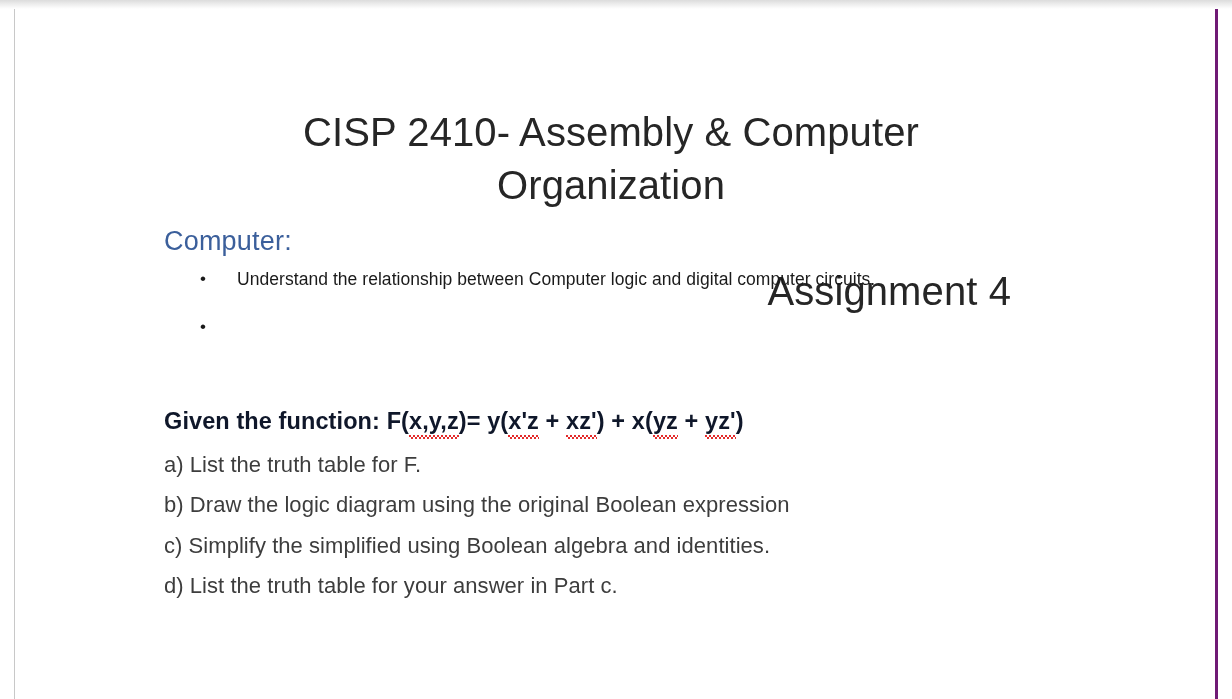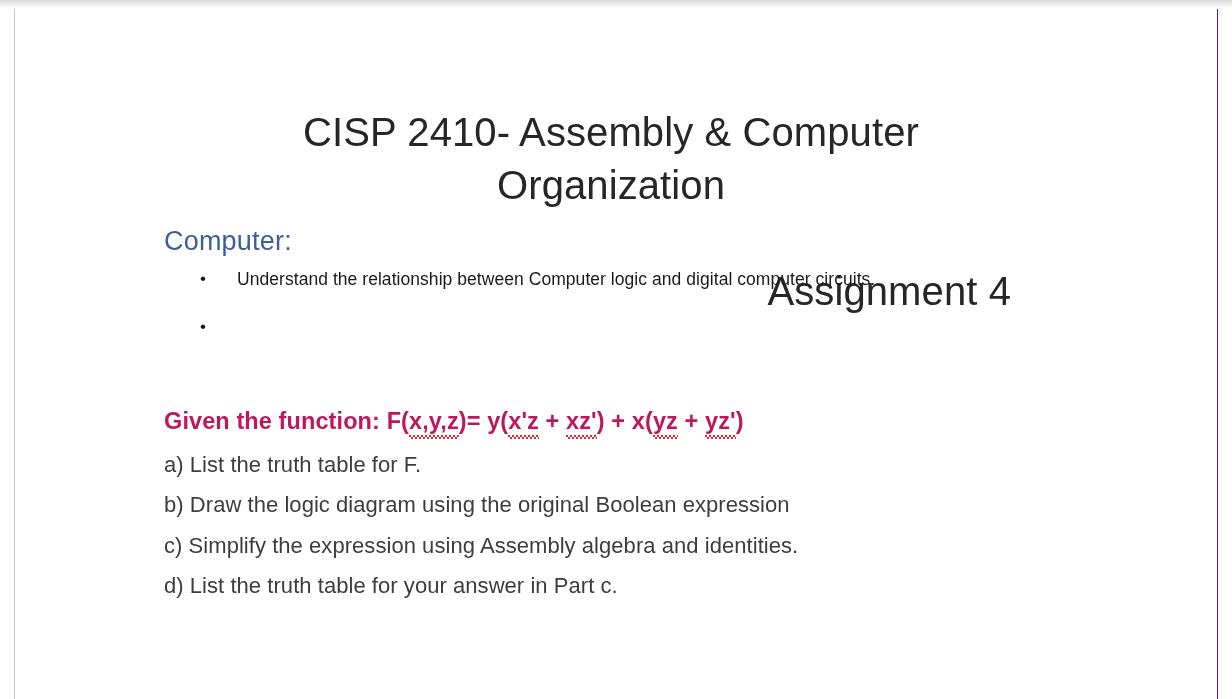--- a/index.html
+++ b/index.html
@@ -29,21 +29,21 @@
     background: linear-gradient(to bottom, #dcdcdc 0%, #ebebeb 40%, #f7f7f7 75%, #ffffff 100%);
   }
   #slide {
     position: absolute;
     left: 14px;
     top: 9px;
     width: 1204px;
     height: 690px;
     background: #ffffff;
     border-left: 1px solid #c8c8c8;
-    border-right: 1px solid #701a75;
+    border-right: 3px solid #701a75;
     box-sizing: border-box;
   }
 
   
   #title-block {
     position: absolute;
     left: 196px;
     top: 44px;
     width: 800px;
     text-align: center;
@@ -99,21 +99,21 @@
     text-align: center;
   }
 
   
   #given-line {
     position: absolute;
     left: 149px;
     top: 399px;
     font-family: "Liberation Sans", sans-serif;
     font-size: 23.5px;
-    color: #be185d;
+    color: #0f172a;
     letter-spacing: 0.1px;
     white-space: nowrap;
   }
   #given-line .lead { font-weight: 700; }
   #given-line .expr { font-weight: 700; }
   .sp { font-weight: 400; }
 
   
   .squiggle {
     position: relative;
@@ -181,18 +181,18 @@
 
     </div>
 
     <div id="given-line">
       <span class="lead">Given the function: </span><span class="expr">F</span><span class="expr">(</span><span class="expr squiggle">x,y,z</span><span class="expr">)</span><span class="expr">= </span><span class="expr">y</span><span class="expr">(</span><span class="expr squiggle">x'z</span><span class="expr sp"> + </span><span class="expr squiggle">xz'</span><span class="expr">)</span><span class="expr sp"> + </span><span class="expr">x</span><span class="expr">(</span><span class="expr squiggle">yz</span><span class="expr sp"> + </span><span class="expr squiggle">yz'</span><span class="expr">)</span>
     </div>
 
     <div id="lettered-list">
       <div class="lettered-row">a) List the truth table for F.</div>
       <div class="lettered-row">b) Draw the logic diagram using the original Boolean expression</div>
-      <div class="lettered-row">c) Simplify the expression using Assembly algebra and identities.</div>
+      <div class="lettered-row">c) Simplify the simplified using Boolean algebra and identities.</div>
       <div class="lettered-row">d) List the truth table for your answer in Part c.</div>
     </div>
 
   </div>
 </div>
 
 </body></html>

